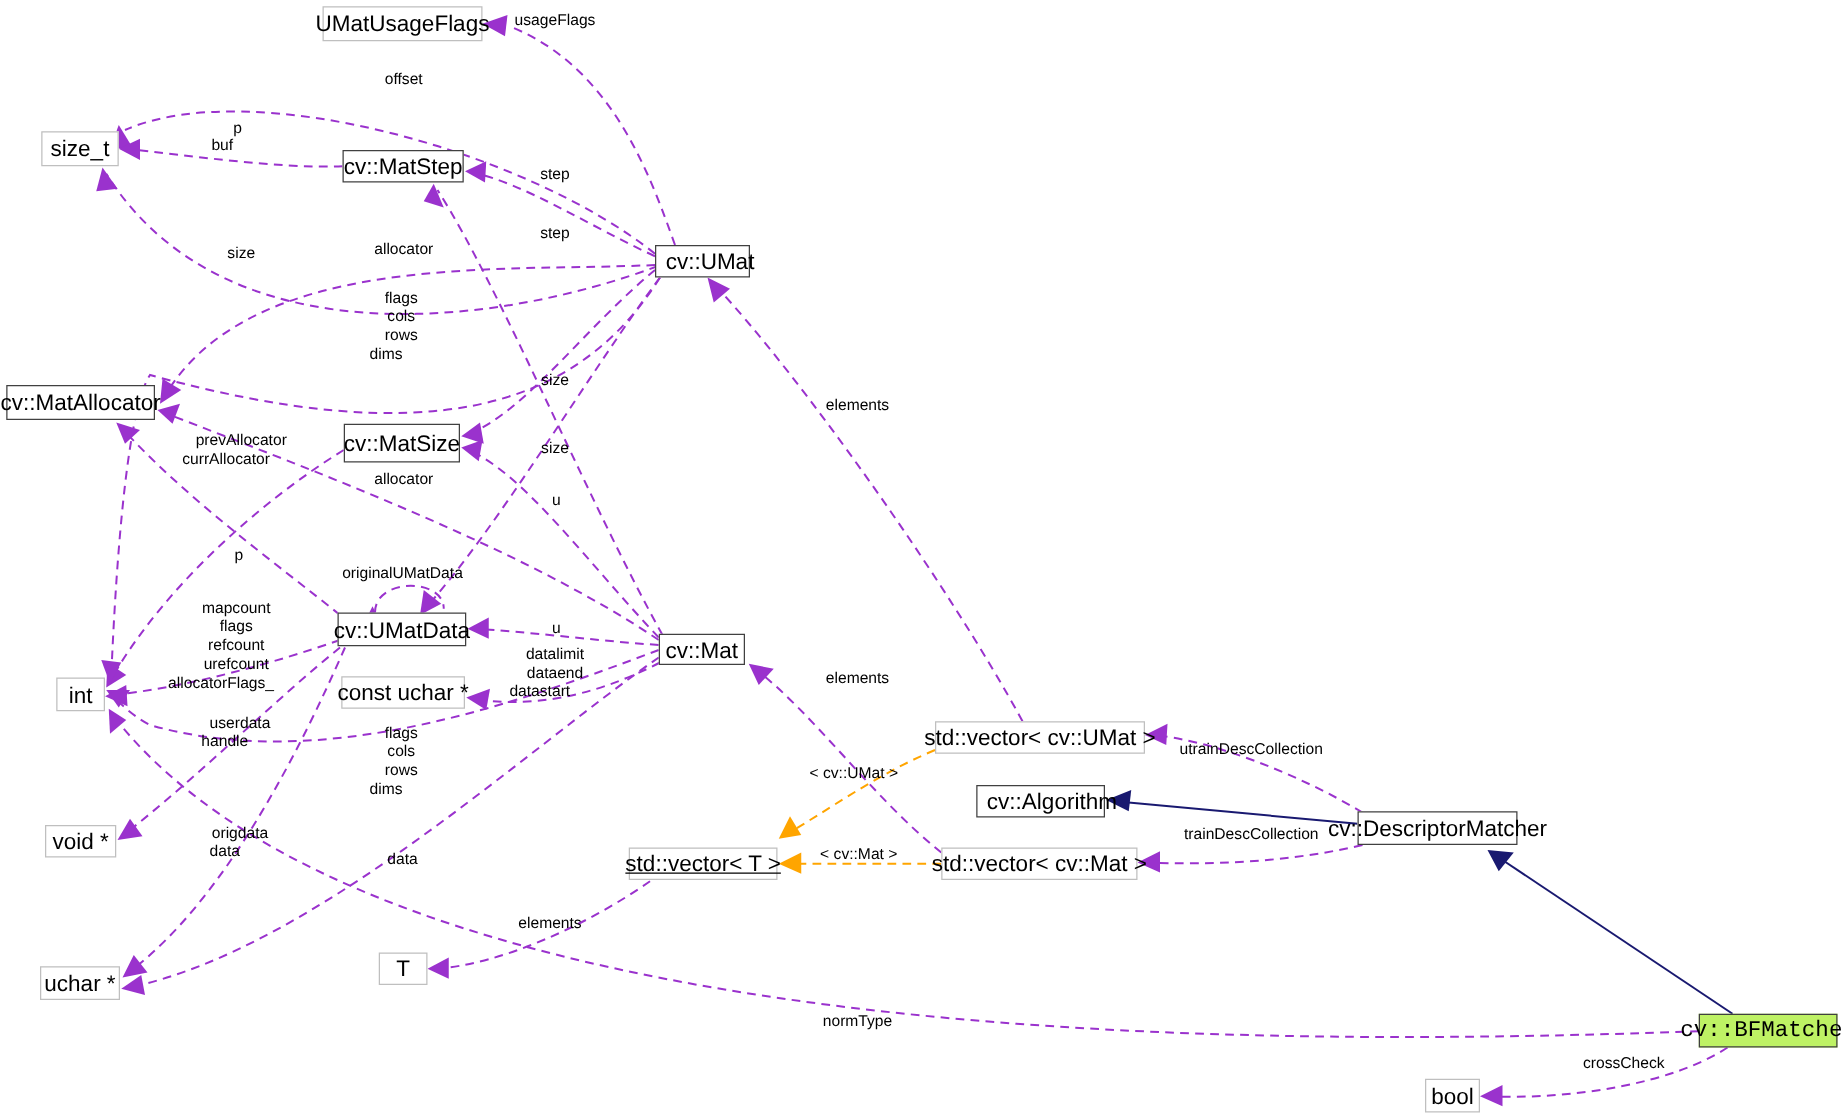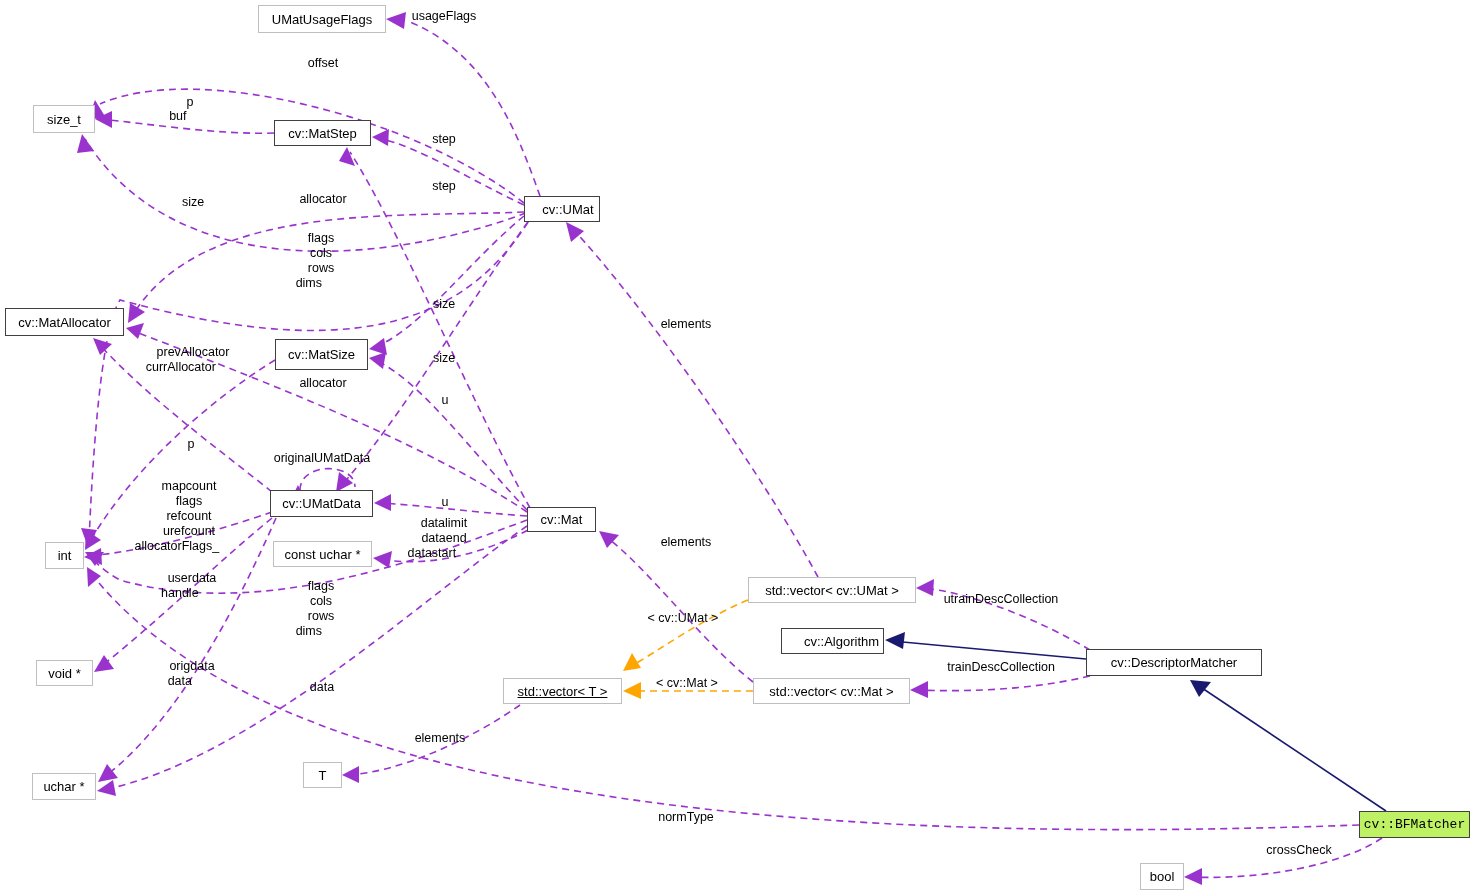--- a/index.html
+++ b/index.html
@@ -54,21 +54,21 @@
     white-space: pre;
   }
 
   .node-box {
     position: absolute;
     box-sizing: border-box;
     display: flex;
     align-items: center;
     justify-content: center;
     font-family: "Liberation Sans", sans-serif;
-    font-size: 13px;
+    font-size: 18px;
     color: #000000;
     background: #ffffff;
     white-space: nowrap;
     line-height: 1;
   }
   .node-plain {
     border: 1px solid #bfbfbf;
   }
   .node-key {
     border: 1.6px solid #404040;
@@ -334,21 +334,21 @@
   <div class="node-box node-key" style="left:527px; top:507px; width:69px; height:25px;">cv::Mat</div>
 
   <div class="node-box node-plain" style="left:45px; top:542px; width:39px; height:27px;">int</div>
 
   <div class="node-box node-plain" style="left:273px; top:541px; width:99px; height:26px;">const uchar *</div>
 
   <div class="node-box node-plain" style="left:748px; top:577px; width:168px; height:26px;">std::vector&lt; cv::UMat &gt;</div>
 
   <div class="node-box node-key" style="left:781px; top:628px; width:103px; height:26px;padding-left:18px;">cv::Algorithm</div>
 
-  <div class="node-box node-key" style="left:1086px; top:649px; width:176px; height:27px;">cv::DescriptorMatcher</div>
+  <div class="node-box node-key" style="left:1086px; top:649px; width:128px; height:27px;">cv::DescriptorMatcher</div>
 
   <div class="node-box node-plain" style="left:36px; top:660px; width:57px; height:26px;">void *</div>
 
   <div class="node-box node-plain" style="left:503px; top:678px; width:119px; height:26px;text-decoration:underline;">std::vector&lt; T &gt;</div>
 
   <div class="node-box node-plain" style="left:753px; top:678px; width:157px; height:26px;">std::vector&lt; cv::Mat &gt;</div>
 
   <div class="node-box node-plain" style="left:32px; top:773px; width:64px; height:27px;">uchar *</div>
 
   <div class="node-box node-plain" style="left:303px; top:762px; width:39px; height:26px;">T</div>

